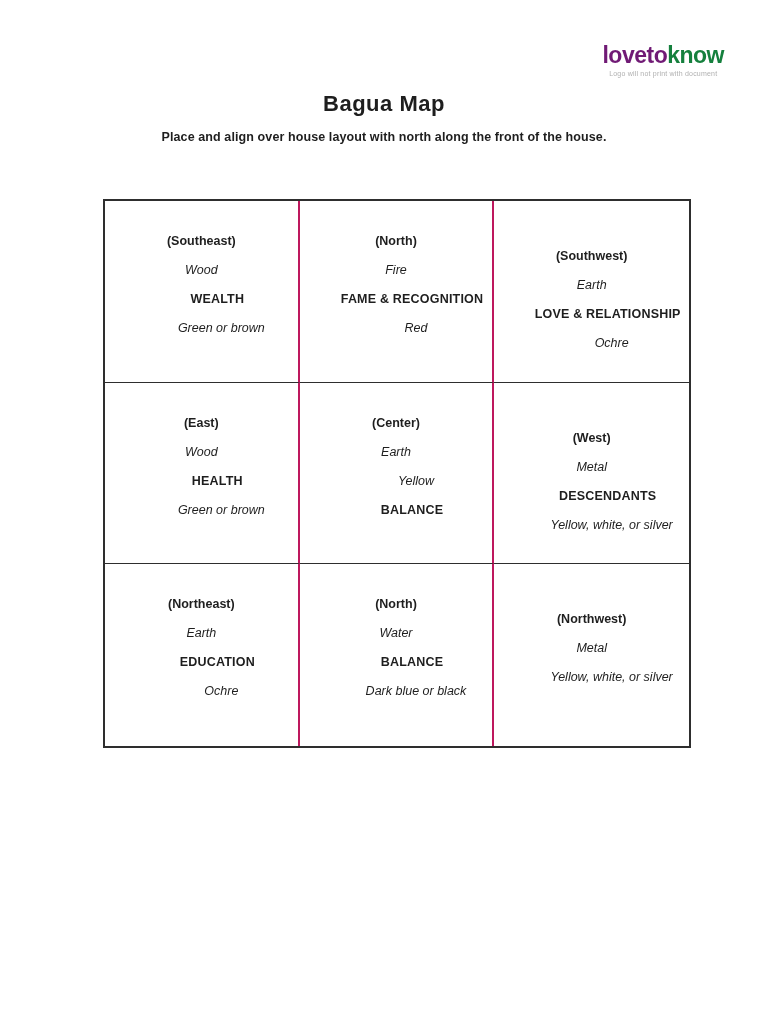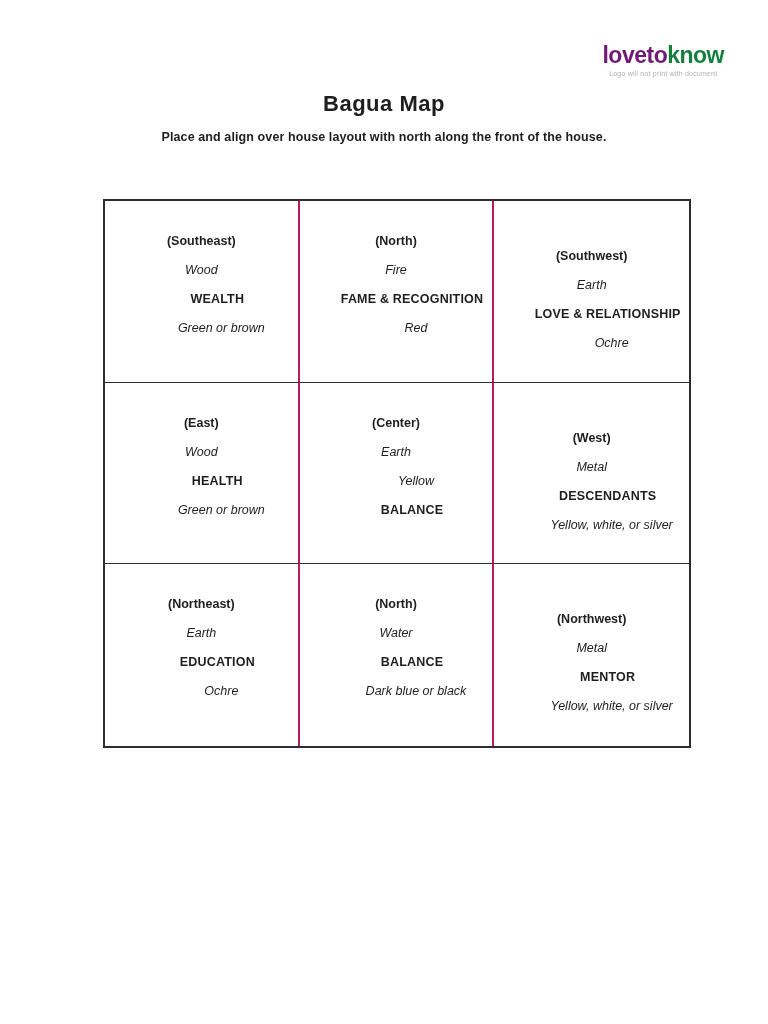--- a/index.html
+++ b/index.html
@@ -183,19 +183,18 @@
         <div class="line elem">Water</div>
         <div class="line area">BALANCE</div>
         <div class="line colors">Dark blue or black</div>
       </div>
     </div>
 
     <div class="cell">
       <div class="stack">
         <div class="line dir">(Northwest)</div>
         <div class="line elem">Metal</div>
-        <div class="line area">MENTOR</div>
         <div class="line colors">Yellow, white, or silver</div>
       </div>
     </div>
 
   </div>
 </div>
 
 </body></html>

